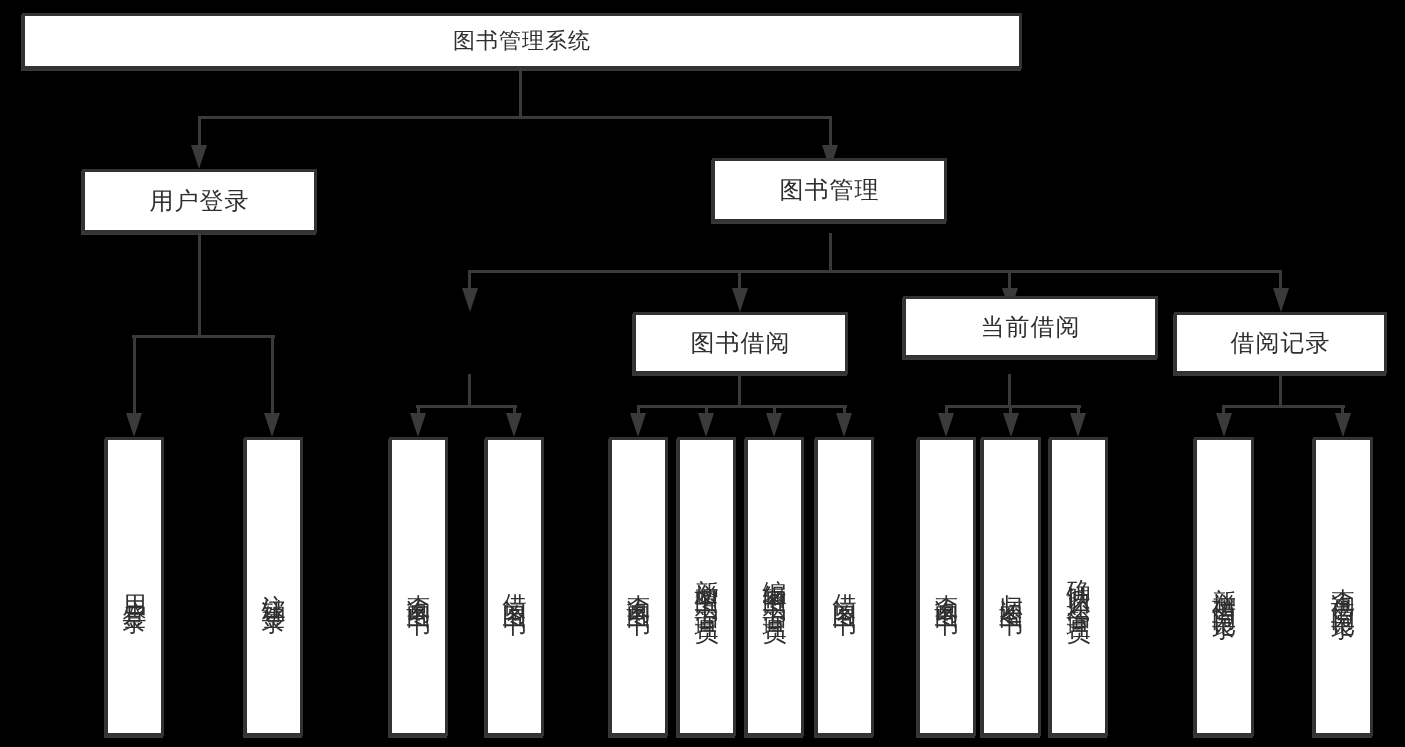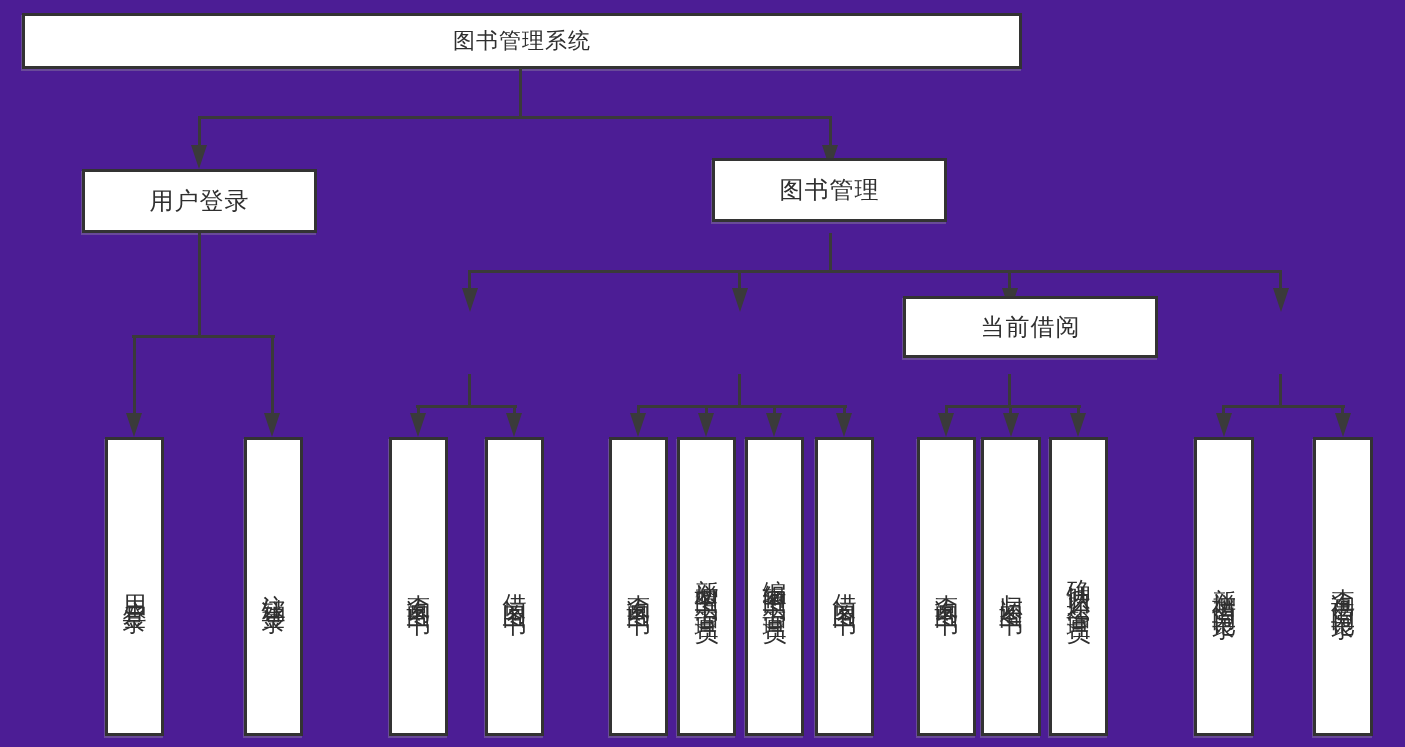--- a/index.html
+++ b/index.html
@@ -5,21 +5,21 @@
   html, body {
     margin: 0;
     padding: 0;
     background: #ffffff;
     font-family: "Liberation Sans", "DejaVu Sans", sans-serif;
   }
   #canvas {
     position: relative;
     width: 1405px;
     height: 747px;
-    background: #4c1d95;
+    background: #000000;
     overflow: hidden;
   }
   .box {
     position: absolute;
     box-sizing: border-box;
     border: 3px solid #333333;
     background: #ffffff;
     box-shadow: -1px 2px 0 rgba(160,160,160,0.35);
     display: flex;
     align-items: center;
@@ -110,22 +110,28 @@
   <div class="line" style="left:468px;top:270px;width:814px;height:3px"></div>
   <div class="line" style="left:468px;top:273px;width:3px;height:17px"></div>
   <div class="arrow" style="left:462px;top:288px"></div>
   <div class="line" style="left:738px;top:273px;width:3px;height:17px"></div>
   <div class="arrow" style="left:732px;top:288px"></div>
   <div class="line" style="left:1008px;top:273px;width:3px;height:17px"></div>
   <div class="arrow" style="left:1002px;top:288px"></div>
   <div class="line" style="left:1279px;top:273px;width:3px;height:17px"></div>
   <div class="arrow" style="left:1273px;top:288px"></div>
 
+  <div class="box" style="left:633px;top:312px;width:215px;height:62px">
+    <span class="hlabel">图书借阅</span>
+  </div>
   <div class="box" style="left:903px;top:296px;width:255px;height:62px">
     <span class="hlabel">当前借阅</span>
+  </div>
+  <div class="box" style="left:1174px;top:312px;width:213px;height:62px">
+    <span class="hlabel">借阅记录</span>
   </div>
 
   <div class="line" style="left:468px;top:374px;width:3px;height:34px"></div>
   <div class="line" style="left:416px;top:405px;width:101px;height:3px"></div>
   <div class="line" style="left:417px;top:405px;width:3px;height:12px"></div>
   <div class="arrow" style="left:410px;top:413px"></div>
   <div class="line" style="left:513px;top:405px;width:3px;height:12px"></div>
   <div class="arrow" style="left:506px;top:413px"></div>
 
   <div class="line" style="left:738px;top:374px;width:3px;height:34px"></div>

